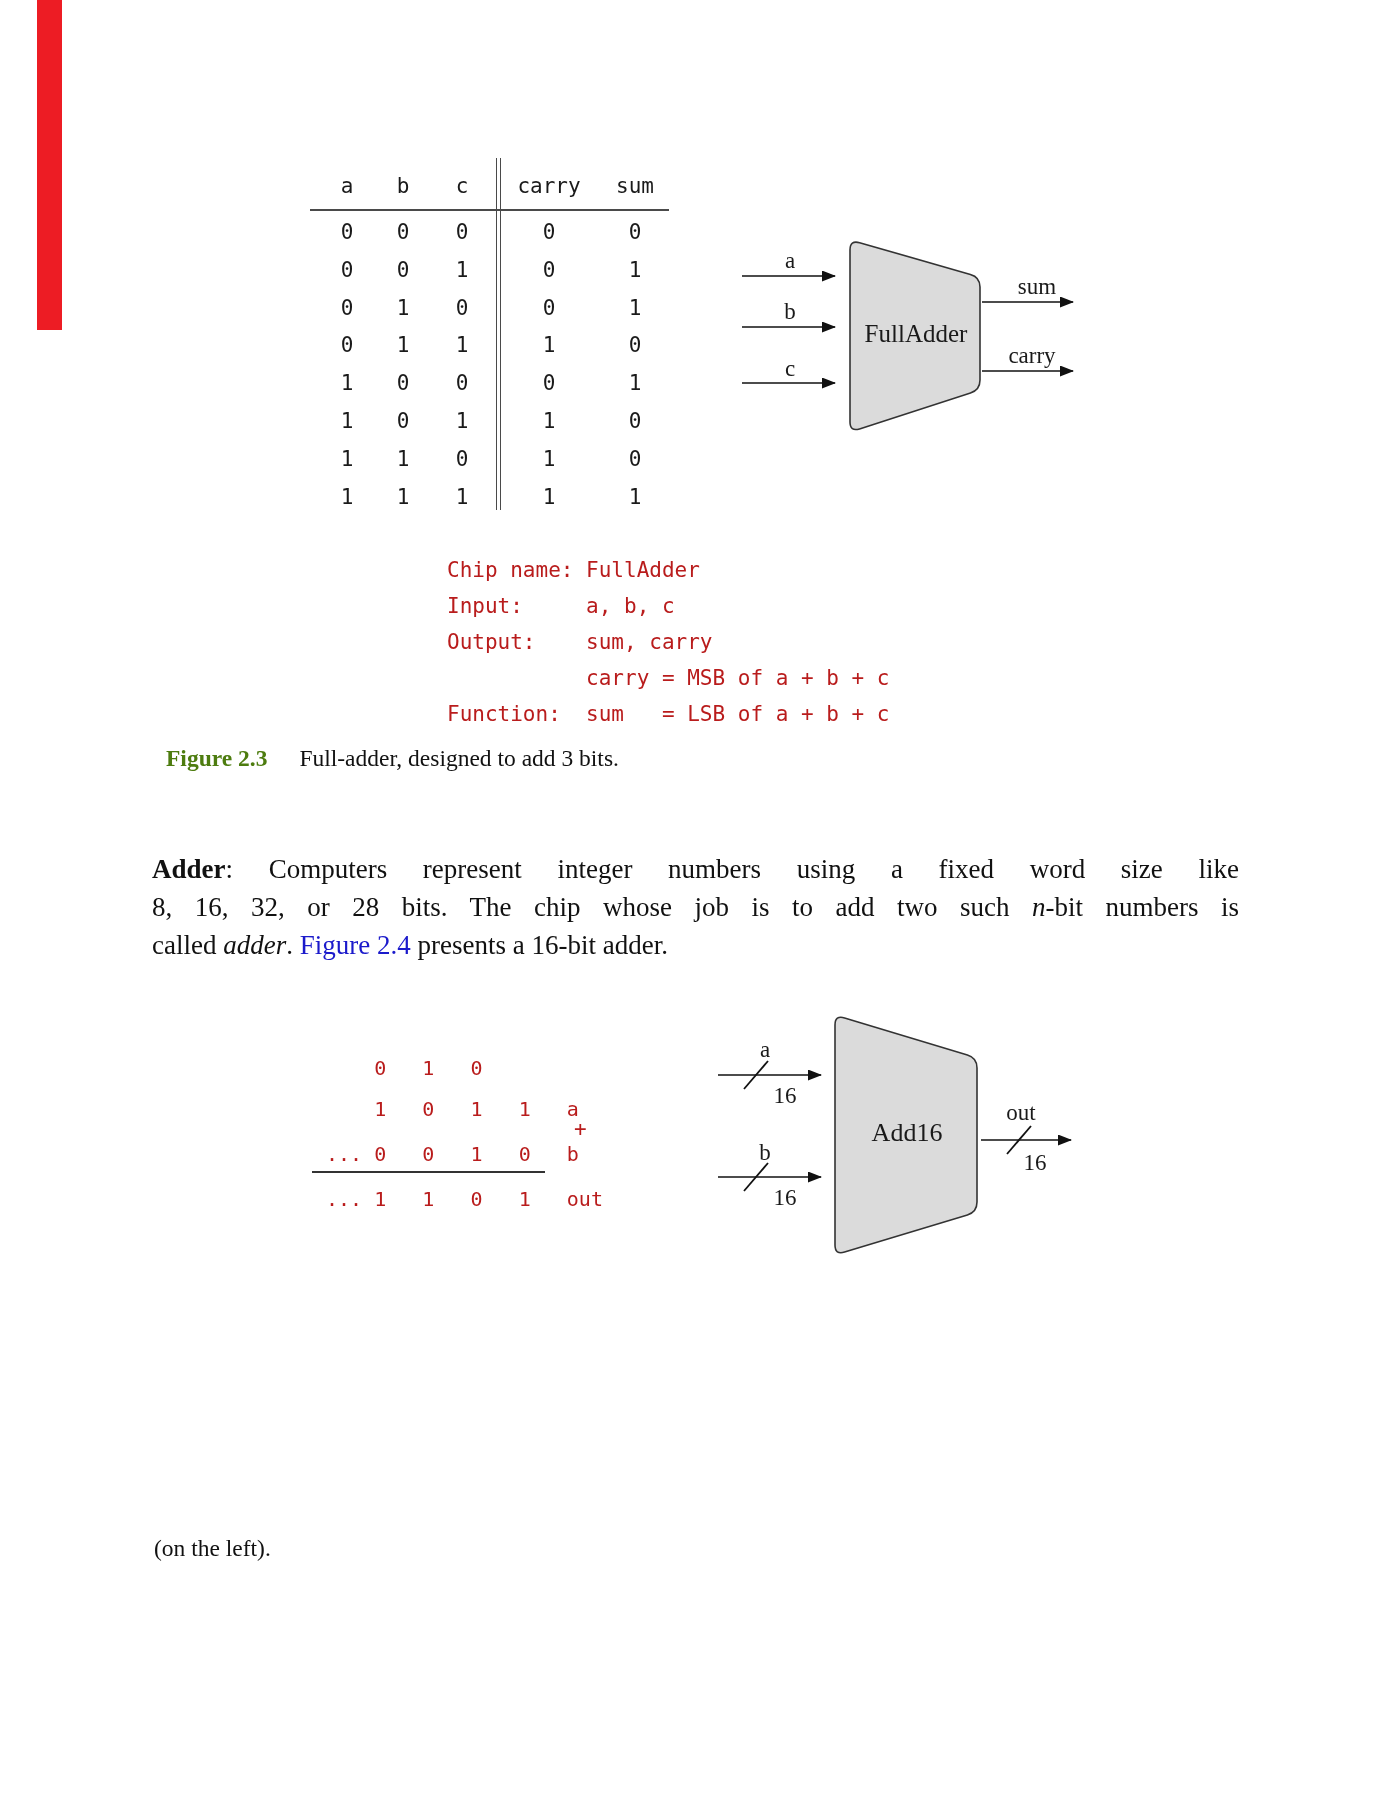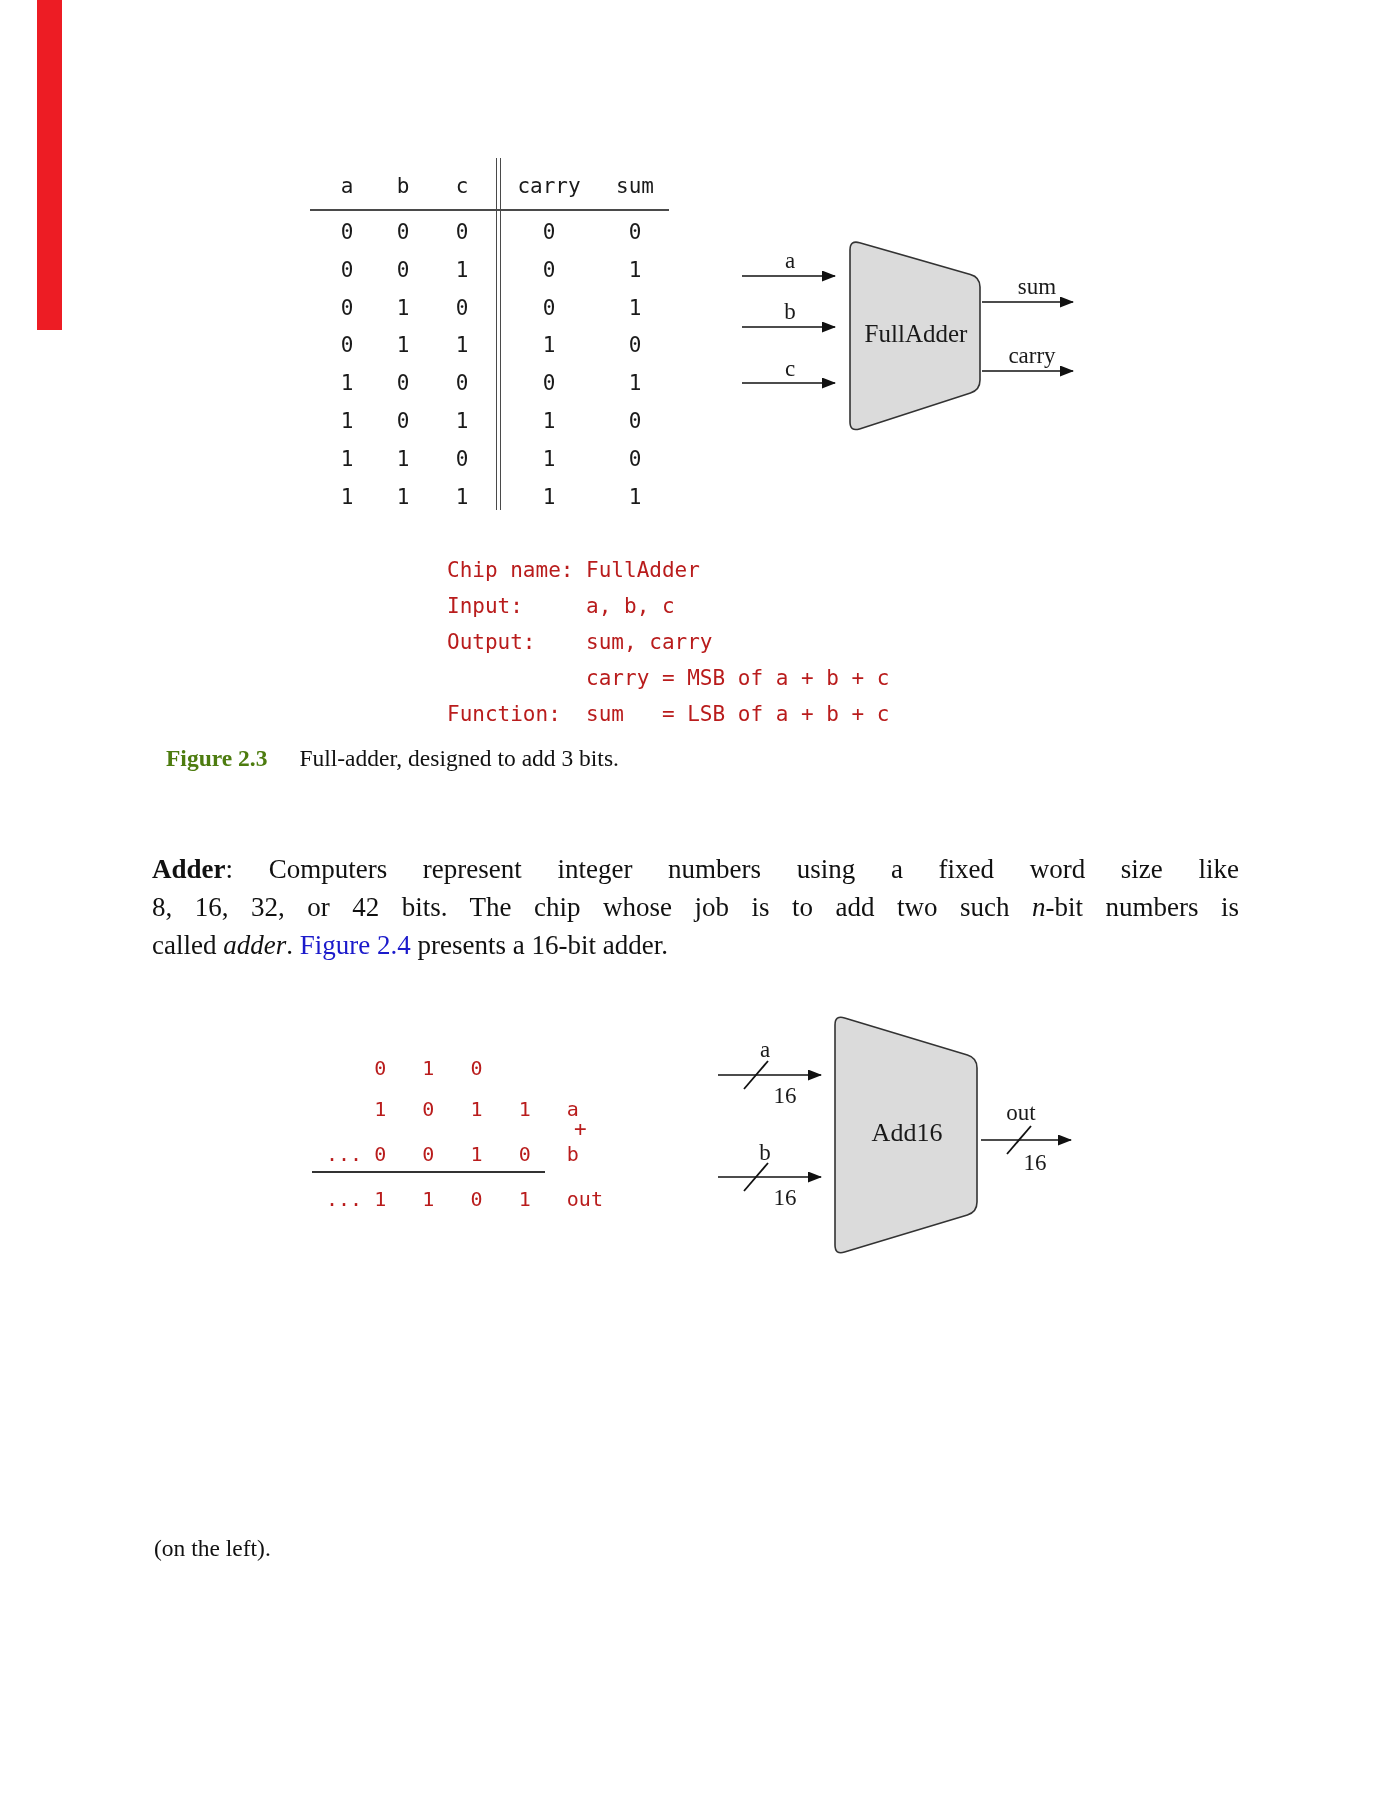--- a/index.html
+++ b/index.html
@@ -126,21 +126,21 @@
   </svg>
 
   <div id="spec23" class="abs mono spec"><div>Chip name: FullAdder</div><div>Input:     a, b, c</div><div>Output:    sum, carry</div><div>           carry = MSB of a + b + c</div><div>Function:  sum   = LSB of a + b + c</div></div>
 
   <div id="cap23" class="abs cap">
     <span class="cap-label">Figure 2.3</span><span class="cap-text">Full-adder, designed to add 3 bits.</span>
   </div>
 
   <div id="para" class="abs">
       <div class="para-line fill"><span class="seg-bold">Adder</span><span class="seg-plain">: Computers represent integer numbers using a fixed word size like</span></div>
-      <div class="para-line fill"><span class="seg-plain">8, 16, 32, or 42 bits. The chip whose job is to add two such </span><span class="seg-italic">n</span><span class="seg-plain">-bit numbers is</span></div>
+      <div class="para-line fill"><span class="seg-plain">8, 16, 32, or 28 bits. The chip whose job is to add two such </span><span class="seg-italic">n</span><span class="seg-plain">-bit numbers is</span></div>
       <div class="para-line"><span class="seg-plain">called </span><span class="seg-italic">adder</span><span class="seg-plain">. </span><span class="seg-link">Figure 2.4</span><span class="seg-plain"> presents a 16-bit adder.</span></div>
     </div>
 
   <div id="add-carry" class="abs mono add-line">    0   1   0</div>
   <div id="add-a" class="abs mono add-line">    1   0   1   1   a</div>
   <div id="add-plus" class="abs mono">+</div>
   <div id="add-b" class="abs mono add-line">... 0   0   1   0   b</div>
   <div id="add-rule" class="abs"></div>
   <div id="add-out" class="abs mono add-line">... 1   1   0   1   out</div>
 

